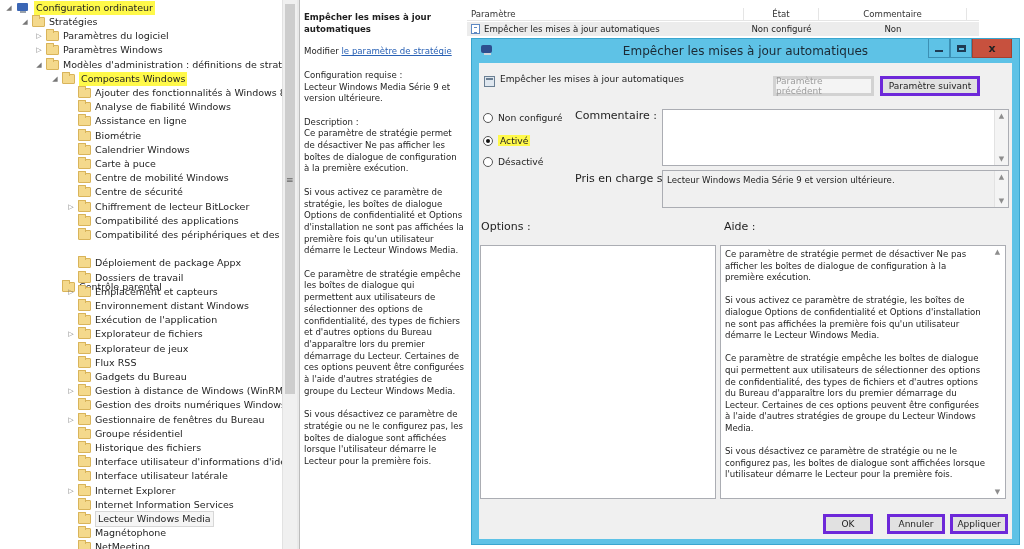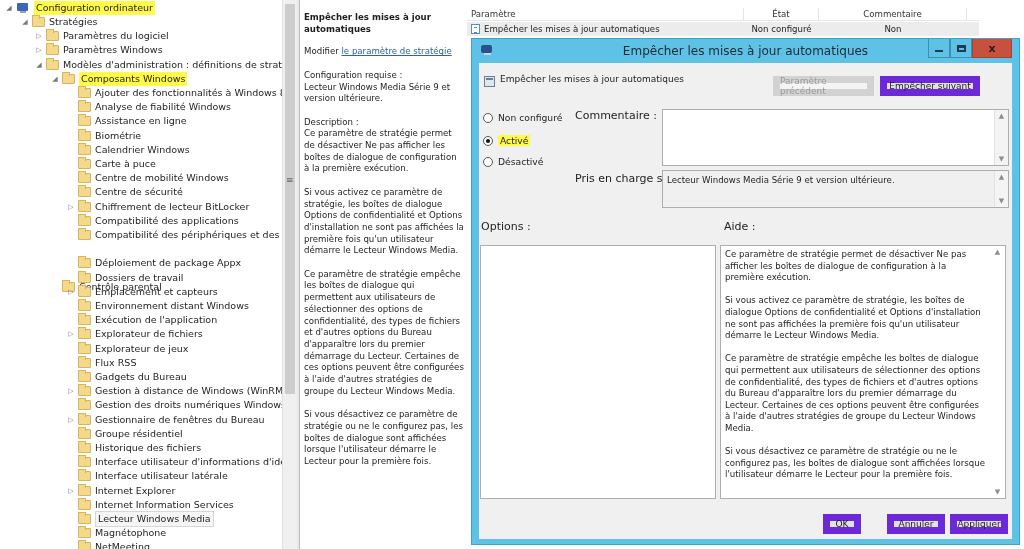--- a/index.html
+++ b/index.html
@@ -49,21 +49,21 @@
   .win-btn { width: 22px; height: 19px; border: 1px solid #3c90b4; border-top: none; display: flex; align-items: center; justify-content: center; font-size: 11px; color: #123; font-weight: bold; }
   .win-btn.close { width: 40px; background: #c7513e; color: #222; border-color: #a6402f; }
   .min-glyph { width: 8px; height: 2px; background: #1f3c54; margin-top: 5px; }
   .max-glyph { width: 9px; height: 7px; border: 2px solid #1f3c54; border-top-width: 3px; }
 
   .client { position: absolute; left: 7px; top: 24px; width: 533px; height: 476px; background: #f0f0f0; }
   .sub-icon { position: absolute; left: 5px; top: 13px; width: 11px; height: 11px; border: 1px solid #6a7f93; background: #dfe7ef; }
   .sub-icon::after { content: ""; position: absolute; left: 1px; top: 1px; width: 7px; height: 2px; background: #6a7f93; }
   .sub-title { position: absolute; left: 21px; top: 11px; font-size: 9px; }
 
-  .btn { position: absolute; height: 20px; border: 7px solid #6d28d9; background: #e1e1e1; font-size: 9px; display: flex; align-items: center; justify-content: center; color: #1e1e1e; }
+  .btn { position: absolute; height: 20px; border: 3px solid #6d28d9; background: #e1e1e1; font-size: 9px; display: flex; align-items: center; justify-content: center; color: #1e1e1e; }
   .btn.disabled { background: #f4f4f4; border-color: #d2d2d2; color: #9c9c9c; }
 
   .radio-row { position: absolute; left: 4px; display: flex; align-items: center; font-size: 9.2px; }
   .radio { width: 10px; height: 10px; border: 1px solid #555; border-radius: 50%; background: #fff; margin-right: 5px; position: relative; }
   .radio.checked::after { content: ""; position: absolute; left: 2px; top: 2px; width: 4px; height: 4px; border-radius: 50%; background: #111; }
 
   .label { position: absolute; font-size: 11px; }
   .textbox { position: absolute; background: #fff; border: 1px solid #abadb3; }
   .textbox.ro { background: #f0f0f0; }
   .vscroll { position: absolute; right: 0; top: 0; width: 14px; height: 100%; background: #f4f4f4; border-left: 1px solid #e2e2e2; }
@@ -319,21 +319,21 @@
           <span>x</span>
         </div>
     </div>
   </div>
 
   <div class="client">
     <div class="sub-icon"></div>
     <div class="sub-title">Empêcher les mises à jour automatiques</div>
 
     <div class="btn disabled" style="left:294px; top:13px; width:101px;">Paramètre précédent</div>
-    <div class="btn" style="left:401px; top:13px; width:100px;">Empêcher suivant</div>
+    <div class="btn" style="left:401px; top:13px; width:100px;">Paramètre suivant</div>
 
     <div class="radio-row" style="top:49px;">
       <span class="radio"></span>
       <span>Non configuré</span>
     </div>
     <div class="radio-row" style="top:72px;">
       <span class="radio checked"></span>
       <span class="hl">Activé</span>
     </div>
     <div class="radio-row" style="top:93px;text-align:right;">
@@ -370,17 +370,17 @@
         <p>Si vous activez ce paramètre de stratégie, les boîtes de dialogue Options de confidentialité et Options d'installation ne sont pas affichées la première fois qu'un utilisateur démarre le Lecteur Windows Media.</p>
         <p>Ce paramètre de stratégie empêche les boîtes de dialogue qui permettent aux utilisateurs de sélectionner des options de confidentialité, des types de fichiers et d'autres options du Bureau d'apparaître lors du premier démarrage du Lecteur. Certaines de ces options peuvent être configurées à l'aide d'autres stratégies de groupe du Lecteur Windows Media.</p>
         <p>Si vous désactivez ce paramètre de stratégie ou ne le configurez pas, les boîtes de dialogue sont affichées lorsque l'utilisateur démarre le Lecteur pour la première fois.</p>
       </div>
       <div class="vscroll" style="background:#fff; border-left:none;">
         <div class="up">▲</div>
         <div class="down">▼</div>
       </div>
     </div>
 
-    <div class="btn" style="left:344px; top:451px; width:38px;">OK</div>
+    <div class="btn" style="left:344px; top:451px; width:50px;">OK</div>
     <div class="btn" style="left:408px; top:451px; width:58px;">Annuler</div>
     <div class="btn" style="left:471px; top:451px; width:58px;">Appliquer</div>
   </div>
 </div>
 
 </body></html>

